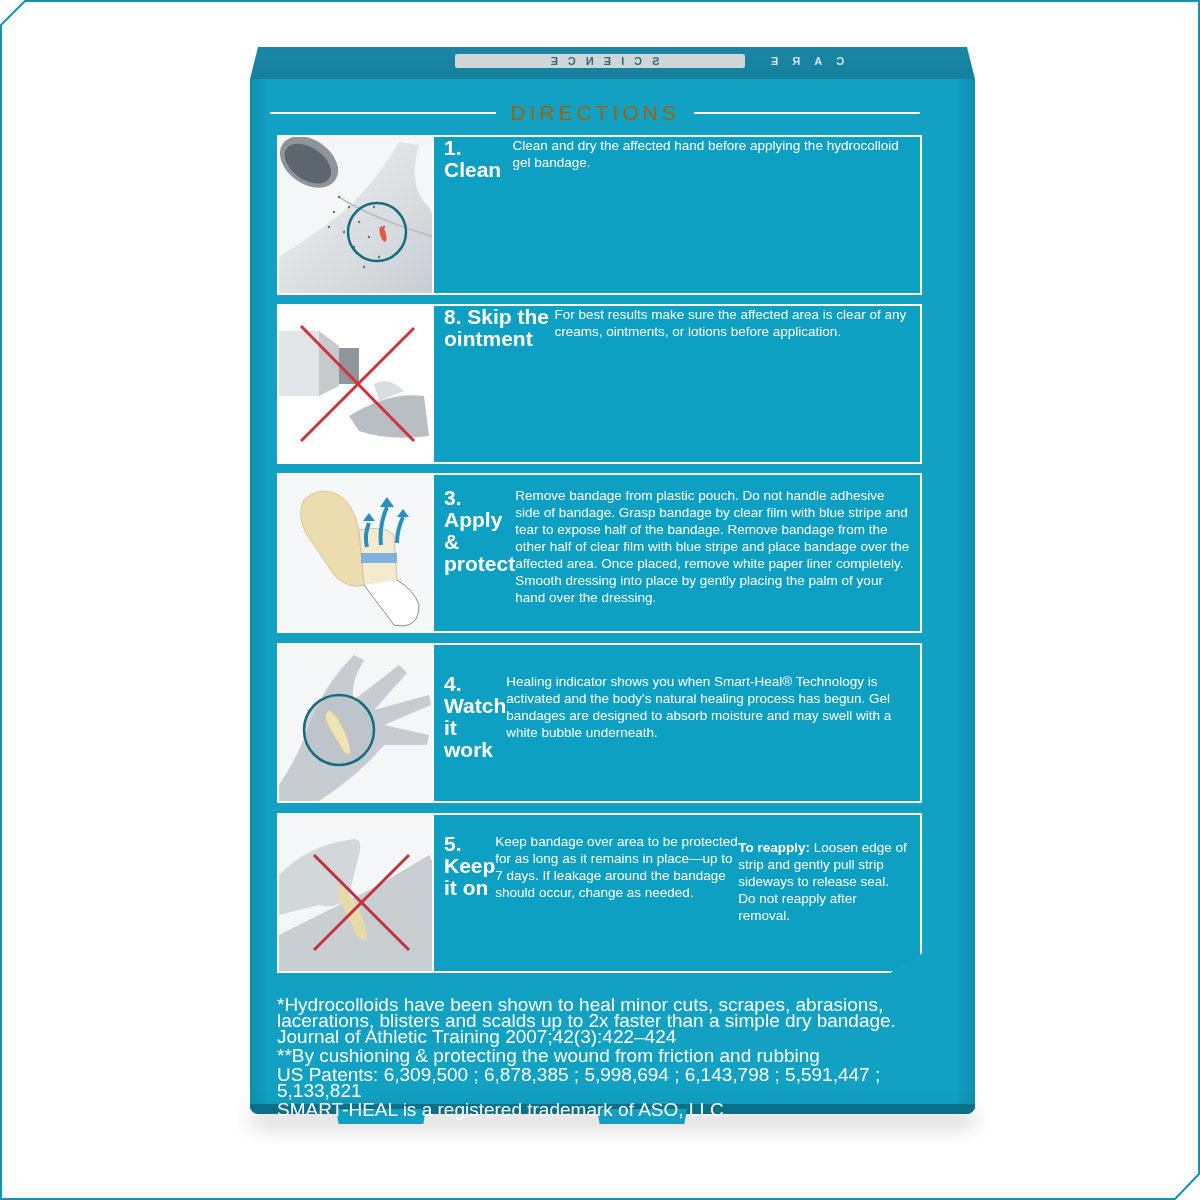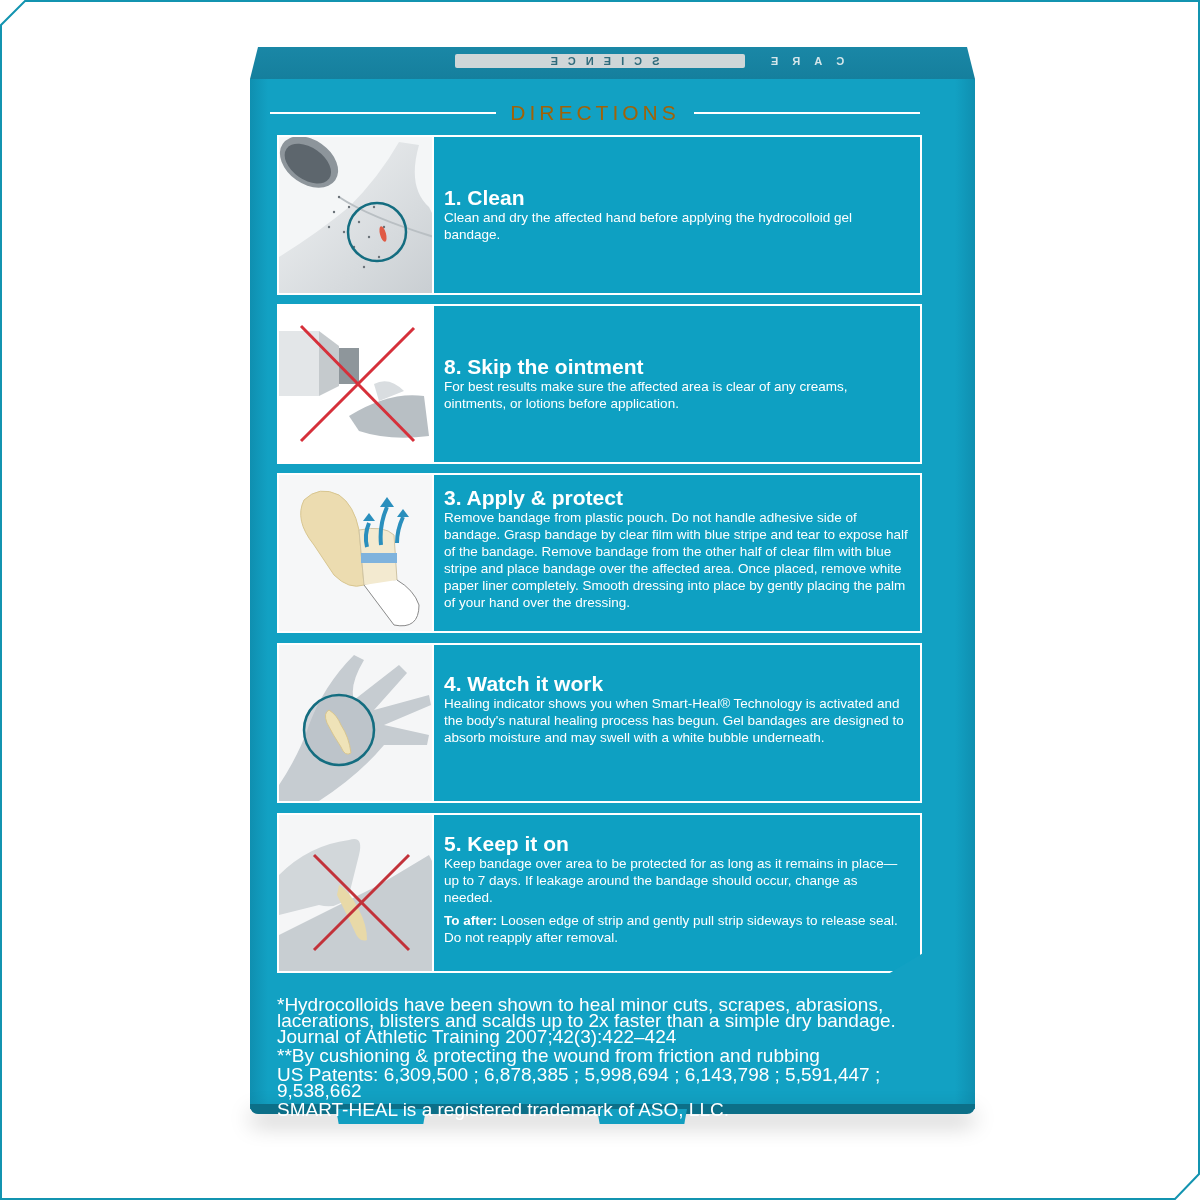--- a/index.html
+++ b/index.html
@@ -57,21 +57,21 @@
     position: absolute; left: 277px; width: 645px;
     border: 2px solid #ffffff;
     display: flex;
   }
   .step .pic {
     width: 155px; background: #f3f5f6; position: relative; overflow: hidden;
     border-right: 2px solid #ffffff;
   }
   .step .txt {
     flex: 1; background: #0ea0c2; padding: 0 10px; color: #ffffff;
-    display: flex; flex-direction: column; justify-content: center;
+    display: flex; justify-content: center;
   }
   .step .txt h2 { font-size: 21px; font-weight: bold; line-height: 22px; }
   .step .txt p { font-size: 13.5px; line-height: 17px; }
   .step .txt p.extra { margin-top: 6px; }
   .step .txt b { font-weight: bold; }
 
   .s1 { top: 135px; height: 160px; }
   .s2 { top: 304px; height: 160px; }
   .s3 { top: 473px; height: 160px; }
   .s4 { top: 643px; height: 160px; }
@@ -218,22 +218,22 @@
       <path d="M0 60 Q30 30 70 25 Q85 20 80 40 Q75 60 70 80 Q60 95 40 90 L0 100 Z" fill="#d2d7da"></path>
       <path d="M0 156 L0 120 Q50 95 100 70 L150 40 L155 50 L155 156 Z" fill="#c8ced2"></path>
       <path d="M60 70 Q70 75 80 95 Q88 110 88 125 Q80 128 75 115 Q68 100 58 80 Z" fill="#e8d9a8"></path>
       <line x1="35" y1="40" x2="130" y2="135" stroke="#c2323a" stroke-width="3"></line>
       <line x1="130" y1="40" x2="35" y2="135" stroke="#c2323a" stroke-width="3"></line>
     </svg>
   </div>
   <div class="txt">
     <h2>5. Keep it on</h2>
     <p>Keep bandage over area to be protected for as long as it remains in place—up to 7 days. If leakage around the bandage should occur, change as needed.</p>
-    <p class="extra"><b>To after:</b><span> Loosen edge of strip and gently pull strip sideways to release seal. Do not reapply after removal.</span></p>
+    <p class="extra"><b>To reapply:</b><span> Loosen edge of strip and gently pull strip sideways to release seal. Do not reapply after removal.</span></p>
   </div>
 </div>
 
 <div class="notes">
   <p>*Hydrocolloids have been shown to heal minor cuts, scrapes, abrasions, lacerations, blisters and scalds up to 2x faster than a simple dry bandage.  Journal of Athletic Training 2007;42(3):422–424</p>
   <p>**By cushioning &amp; protecting the wound from friction and rubbing</p>
-  <p>US Patents: 6,309,500 ; 6,878,385 ; 5,998,694 ; 6,143,798 ; 5,591,447 ; 9,538,662</p>
+  <p>US Patents: 6,309,500 ; 6,878,385 ; 5,998,694 ; 6,143,798 ; 5,591,447 ; 5,133,821</p>
   <p>SMART-HEAL is a registered trademark of ASO, LLC.</p>
 </div>
 
 </body></html>

